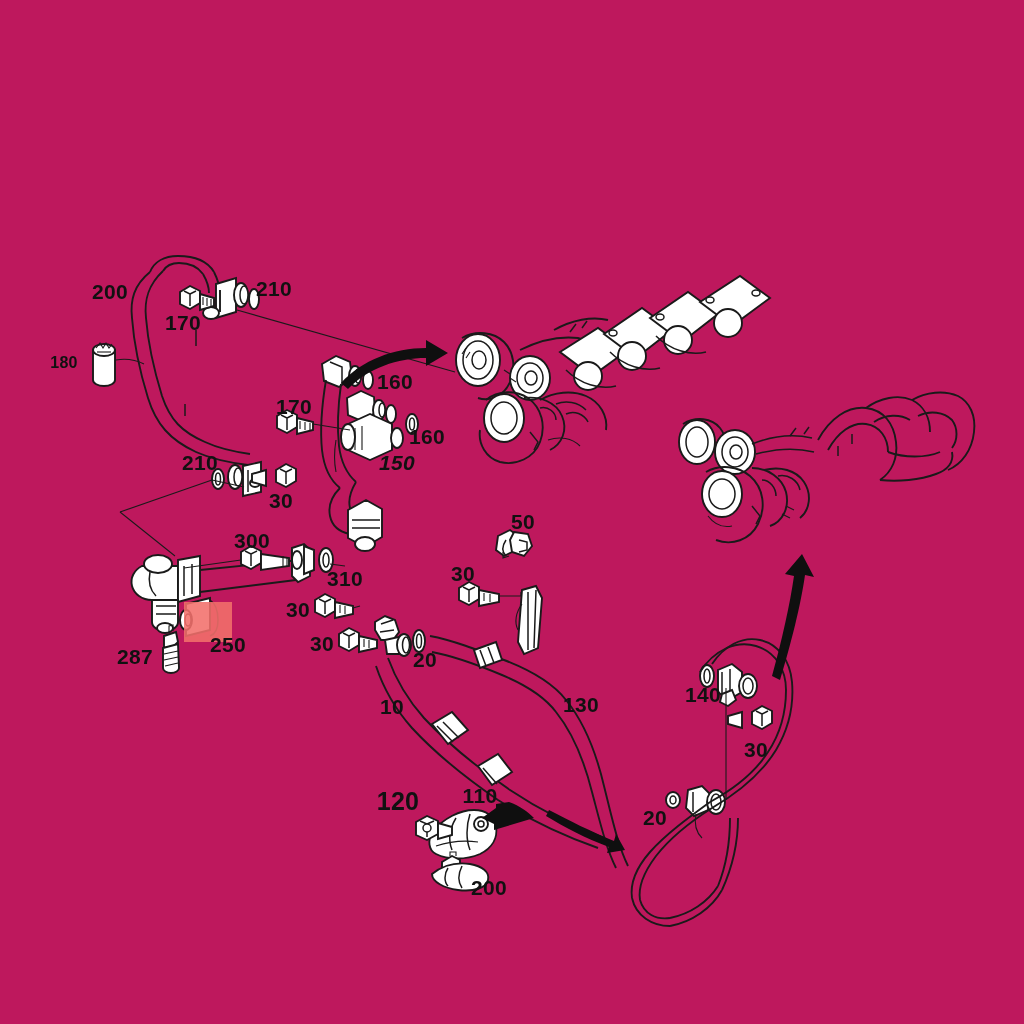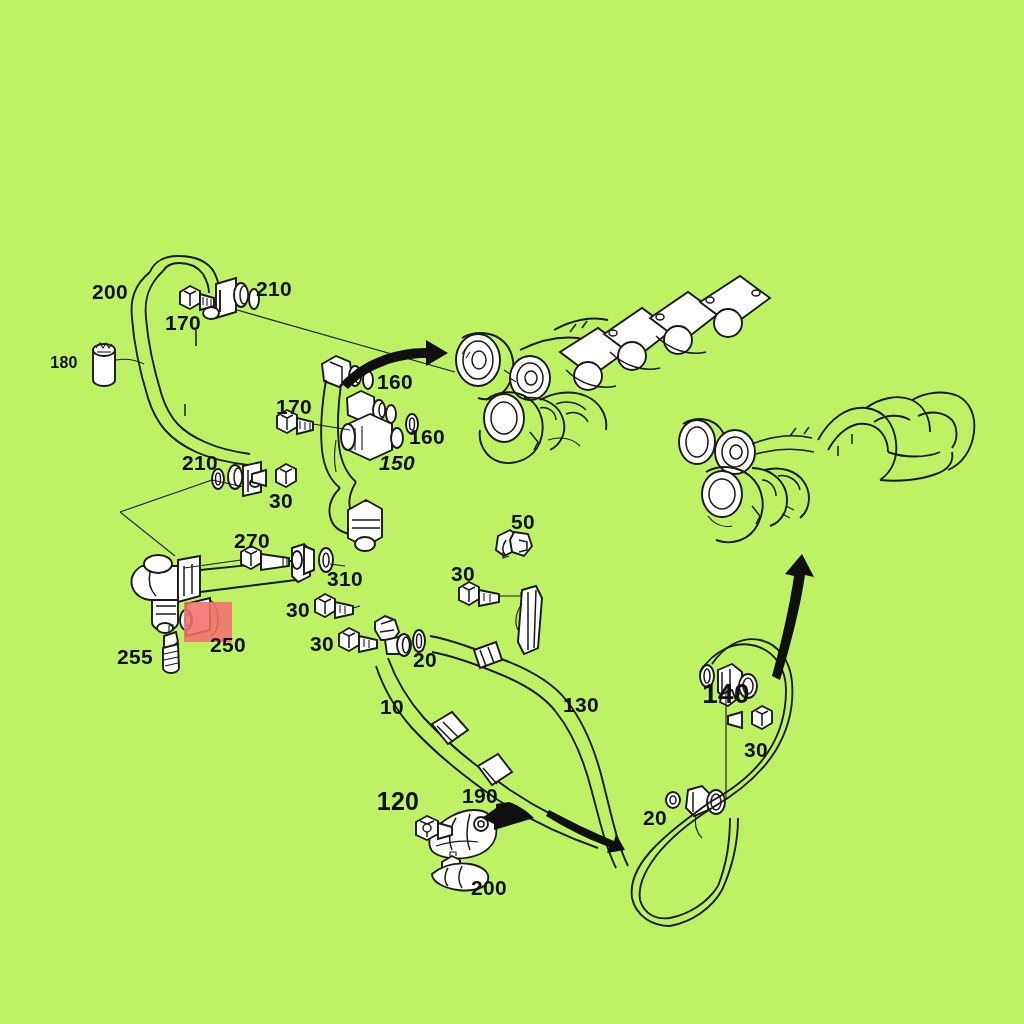--- a/index.html
+++ b/index.html
@@ -5,21 +5,21 @@
 <style>
   html, body {
     margin: 0;
     padding: 0;
     background: #ffffff;
   }
   #diagram-root {
     position: relative;
     width: 1024px;
     height: 1024px;
-    background: #bef264;
+    background: #be185d;
     font-family: "Liberation Sans", sans-serif;
     overflow: hidden;
   }
   #art-layer {
     position: absolute;
     inset: 0;
     width: 1024px;
     height: 1024px;
   }
   #label-layer {
@@ -459,32 +459,32 @@
       <div class="callout" style="left: 110px; top: 291px; font-size: 21px;">200</div>
       <div class="callout" style="left: 274px; top: 288px; font-size: 21px;">210</div>
       <div class="callout" style="left: 183px; top: 322px; font-size: 21px;">170</div>
       <div class="callout" style="left: 64px; top: 363px; font-size: 16px;">180</div>
       <div class="callout" style="left: 395px; top: 381px; font-size: 21px;">160</div>
       <div class="callout" style="left: 294px; top: 406px; font-size: 21px;">170</div>
       <div class="callout" style="left: 427px; top: 436px; font-size: 21px;">160</div>
       <div class="callout" style="left: 397px; top: 462px; font-size: 21px; font-style: italic;">150</div>
       <div class="callout" style="left: 200px; top: 462px; font-size: 21px;">210</div>
       <div class="callout" style="left: 281px; top: 500px; font-size: 21px;">30</div>
-      <div class="callout" style="left: 252px; top: 540px; font-size: 21px;">270</div>
+      <div class="callout" style="left: 252px; top: 540px; font-size: 21px;">300</div>
       <div class="callout" style="left: 523px; top: 521px; font-size: 21px;">50</div>
       <div class="callout" style="left: 345px; top: 578px; font-size: 21px;">310</div>
       <div class="callout" style="left: 463px; top: 573px; font-size: 21px;">30</div>
       <div class="callout" style="left: 298px; top: 609px; font-size: 21px;">30</div>
       <div class="callout" style="left: 322px; top: 643px; font-size: 21px;">30</div>
       <div class="callout" style="left: 228px; top: 644px; font-size: 21px; text-align: right;">250</div>
-      <div class="callout" style="left: 135px; top: 656px; font-size: 21px;">255</div>
+      <div class="callout" style="left: 135px; top: 656px; font-size: 21px;">287</div>
       <div class="callout" style="left: 425px; top: 659px; font-size: 21px;">20</div>
       <div class="callout" style="left: 581px; top: 704px; font-size: 21px;">130</div>
-      <div class="callout" style="left: 726px; top: 694px; font-size: 28px;">140</div>
+      <div class="callout" style="left: 703px; top: 694px; font-size: 21px;">140</div>
       <div class="callout" style="left: 392px; top: 706px; font-size: 21px;">10</div>
       <div class="callout" style="left: 756px; top: 749px; font-size: 21px;">30</div>
-      <div class="callout" style="left: 480px; top: 795px; font-size: 21px;">190</div>
+      <div class="callout" style="left: 480px; top: 795px; font-size: 21px;">110</div>
       <div class="callout" style="left: 655px; top: 817px; font-size: 21px;">20</div>
       <div class="callout" style="left: 398px; top: 801px; font-size: 25px;">120</div>
       <div class="callout" style="left: 489px; top: 887px; font-size: 21px;">200</div>
     </div>
 
 </div>
 
 </body></html>

